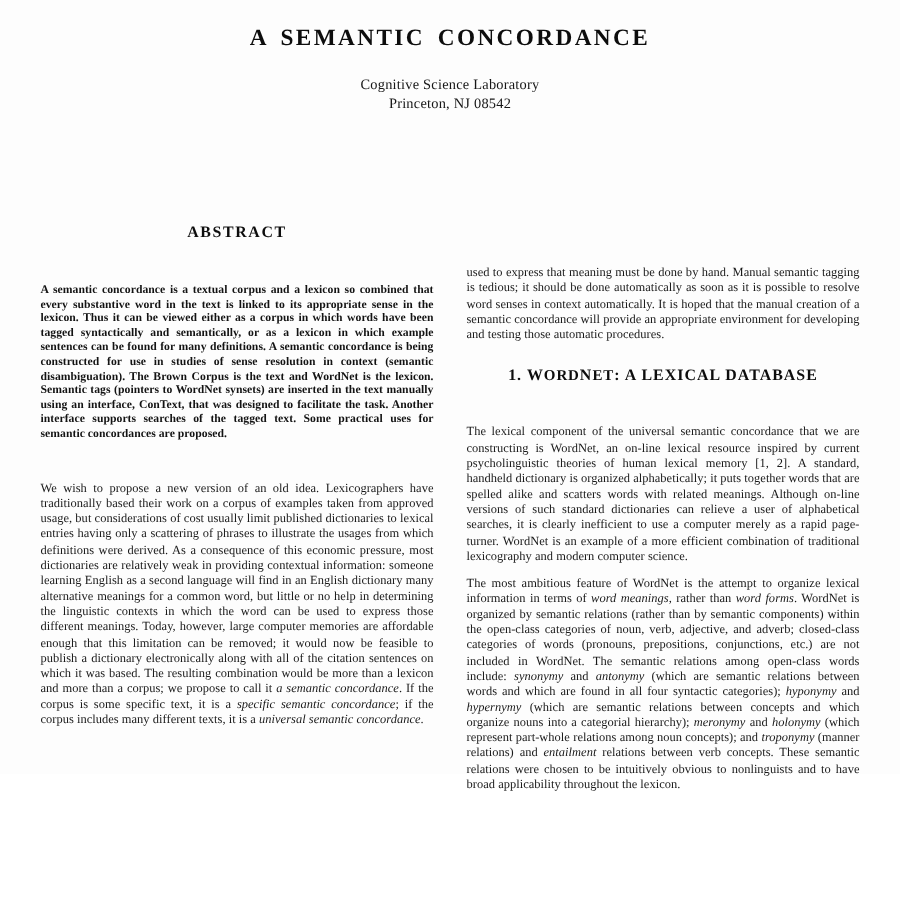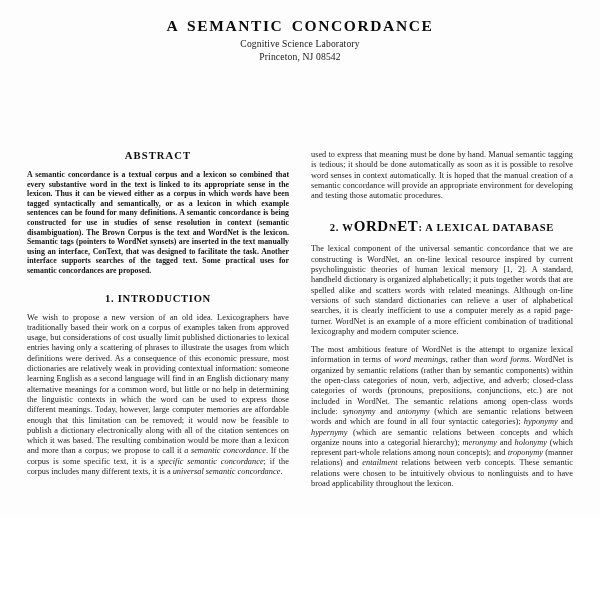--- a/index.html
+++ b/index.html
@@ -41,21 +41,21 @@
   .authors {
     margin-top: 14px;
     font-size: 10.2px;
     font-style: italic;
     font-weight: bold;
     letter-spacing: 0.15px;
     word-spacing: 1px;
     color: #1a1a1a;
   }
   .affil {
-    margin-top: 2px;
+    margin-top: 15px;
     font-size: 9.6px;
     line-height: 13.2px;
     color: #161616;
   }
   .affil div { letter-spacing: 0.15px; }
 
   
   .columns {
     position: absolute;
     top: 150px;
@@ -72,21 +72,21 @@
   .sec-head {
     text-align: center;
     font-size: 10.6px;
     font-weight: bold;
     letter-spacing: 0.7px;
     margin: 0 0 9px 0;
     color: #0d0d0d;
   }
   .sec-head.abstract { letter-spacing: 1.1px; }
   .sec-head .sc {
-    font-size: 15px;
+    font-size: 10px;
     letter-spacing: 0.6px;
   }
   .sec-head-spaced { margin-top: 17px; }
 
   p.body {
     margin: 0 0 8px 0;
     font-size: 8.3px;
     line-height: 10.3px;
     text-align: justify;
     text-justify: inter-word;
@@ -94,51 +94,50 @@
     color: #191919;
     hyphens: manual;
   }
   p.abstract-body {
     font-size: 7.8px;
     line-height: 9.6px;
     font-weight: bold;
     color: #131313;
   }
   p.body i { font-style: italic; }
-  p.body.first { text-indent: 0; }
+  p.body.first { text-indent: 0; margin-top: 27px; }
 </style>
 </head>
 <body>
 
 <div class="page">
 
   <div class="title-block">
     <h1 class="paper-title">A SEMANTIC CONCORDANCE</h1>
     <div class="affil">
       <div>Cognitive Science Laboratory</div>
       <div>Princeton, NJ 08542</div>
     </div>
   </div>
 
   <div class="columns">
 
     <div class="col">
       <div class="sec-head abstract">ABSTRACT</div>
       <p class="body abstract-body first">A semantic concordance is a textual corpus and a lexicon so combined that every substantive word in the text is linked to its appropriate sense in the lexicon. Thus it can be viewed either as a corpus in which words have been tagged syntactically and semantically, or as a lexicon in which example sentences can be found for many definitions. A semantic concordance is being constructed for use in studies of sense resolution in context (semantic disambiguation). The Brown Corpus is the text and WordNet is the lexicon. Semantic tags (pointers to WordNet synsets) are inserted in the text manually using an interface, ConText, that was designed to facilitate the task. Another interface supports searches of the tagged text. Some practical uses for semantic concordances are proposed.</p>
 
-      <div class="sec-head sec-head-spaced">1.  INTRODUCTION</div>
 
       <p class="body first"><span>We wish to propose a new version of an old idea. Lexicographers have traditionally based their work on a corpus of examples taken from approved usage, but considerations of cost usually limit published dictionaries to lexical entries having only a scattering of phrases to illustrate the usages from which definitions were derived. As a consequence of this economic pressure, most dictionaries are relatively weak in providing contextual information: someone learning English as a second language will find in an English dictionary many alternative meanings for a common word, but little or no help in determining the linguistic contexts in which the word can be used to express those different meanings. Today, however, large computer memories are affordable enough that this limitation can be removed; it would now be feasible to publish a dictionary electronically along with all of the citation sentences on which it was based. The resulting combination would be more than a lexicon and more than a corpus; we propose to call it </span><i>a semantic concordance</i><span>. If the corpus is some specific text, it is a </span><i>specific semantic concordance</i><span>; if the corpus includes many different texts, it is a </span><i>universal semantic concordance</i><span>.</span></p>
 
     </div>
 
     <div class="col">
       <p class="body first">used to express that meaning must be done by hand. Manual semantic tagging is tedious; it should be done automatically as soon as it is possible to resolve word senses in context automatically. It is hoped that the manual creation of a semantic concordance will provide an appropriate environment for developing and testing those automatic procedures.</p>
 
-      <div class="sec-head sec-head-spaced"><span>2.  W</span><span class="sc">ORD</span><span>N</span><span class="sc">ET</span><span>: A LEXICAL DATABASE</span></div>
+      <div class="sec-head sec-head-spaced"><span>1.  W</span><span class="sc">ORD</span><span>N</span><span class="sc">ET</span><span>: A LEXICAL DATABASE</span></div>
 
       <p class="body first">The lexical component of the universal semantic concordance that we are constructing is WordNet, an on-line lexical resource inspired by current psycholinguistic theories of human lexical memory [1, 2]. A standard, handheld dictionary is organized alphabetically; it puts together words that are spelled alike and scatters words with related meanings. Although on-line versions of such standard dictionaries can relieve a user of alphabetical searches, it is clearly inefficient to use a computer merely as a rapid page-turner. WordNet is an example of a more efficient combination of traditional lexicography and modern computer science.</p>
 
       <p class="body"><span>The most ambitious feature of WordNet is the attempt to organize lexical information in terms of </span><i>word meanings</i><span>, rather than </span><i>word forms</i><span>. WordNet is organized by semantic relations (rather than by semantic components) within the open-class categories of noun, verb, adjective, and adverb; closed-class categories of words (pronouns, prepositions, conjunctions, etc.) are not included in WordNet. The semantic relations among open-class words include: </span><i>synonymy</i><span> and </span><i>antonymy</i><span> (which are semantic relations between words and which are found in all four syntactic categories); </span><i>hyponymy</i><span> and </span><i>hypernymy</i><span> (which are semantic relations between concepts and which organize nouns into a categorial hierarchy); </span><i>meronymy</i><span> and </span><i>holonymy</i><span> (which represent part-whole relations among noun concepts); and </span><i>troponymy</i><span> (manner relations) and </span><i>entailment</i><span> relations between verb concepts. These semantic relations were chosen to be intuitively obvious to nonlinguists and to have broad applicability throughout the lexicon.</span></p>
     </div>
 
   </div>
 </div>
 
 </body></html>

